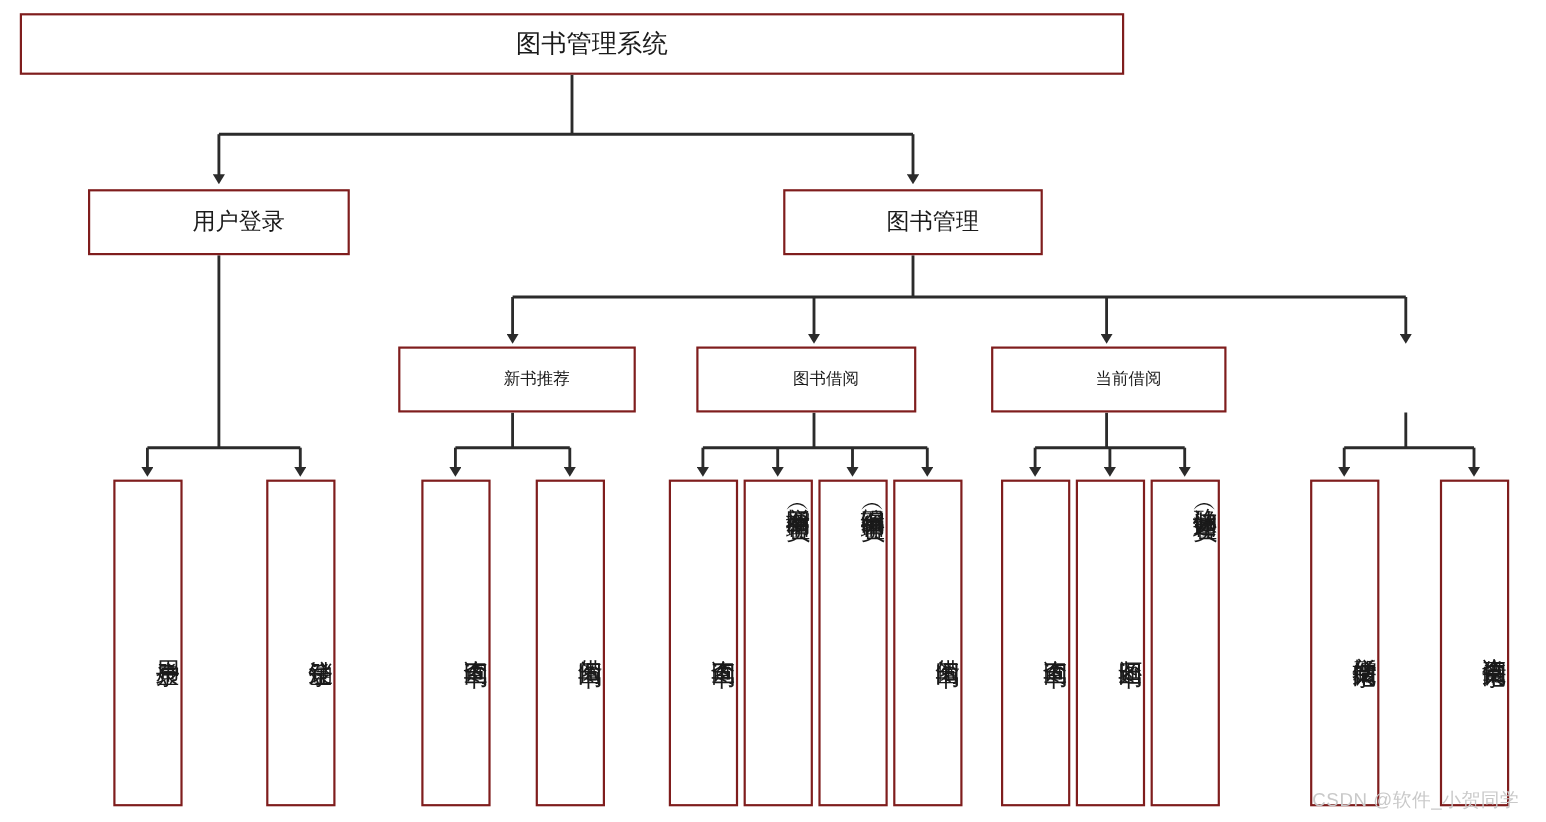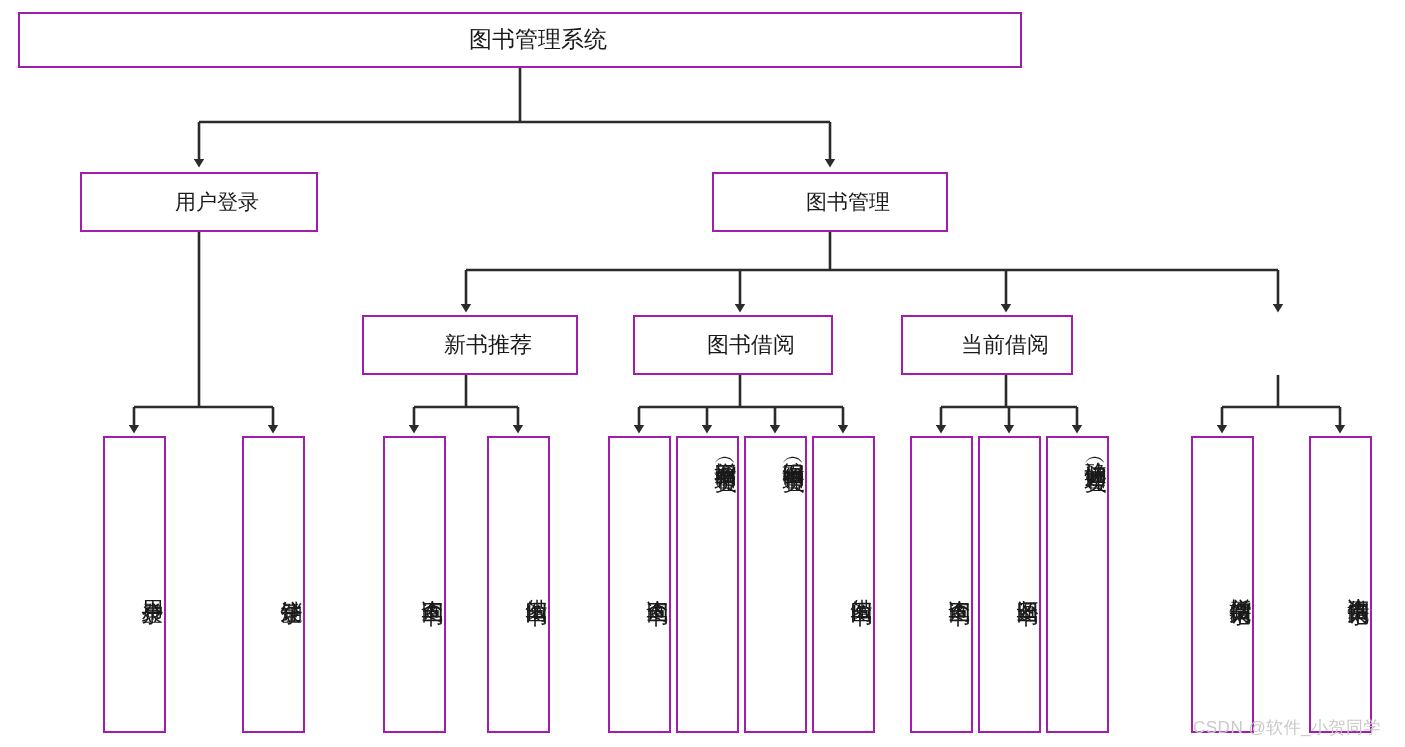--- a/index.html
+++ b/index.html
@@ -21,36 +21,36 @@
     position: absolute;
     left: 0;
     top: 0;
     width: 1405px;
     height: 747px;
     pointer-events: none;
   }
   .node {
     position: absolute;
     box-sizing: border-box;
-    border: 2px solid #a21caf;
+    border: 2px solid #7f1d1d;
     background: #ffffff;
     display: flex;
     align-items: center;
     justify-content: center;
     color: #1a1a1a;
     padding-left: 36px;
   }
   .node .label {
     display: block;
     text-align: center;
     line-height: 1.18;
   }
   .node-root .label { font-size: 23px; }
   .node-l2 .label { font-size: 21px; }
-  .node-l3 .label { font-size: 22px; }
+  .node-l3 .label { font-size: 15px; }
   .node-leaf {
     align-items: flex-start;
     justify-content: center;
     padding-top: 0;
   }
   .node-leaf .label {
     writing-mode: vertical-rl;
     text-orientation: upright;
     font-size: 22px;
     letter-spacing: 1.5px;
@@ -138,21 +138,21 @@
   </div>
 
   <div class="node node-l3" style="left:362px; top:315px; width:216px; height:60px;">
     <span class="label">新书推荐</span>
   </div>
 
   <div class="node node-l3" style="left:633px; top:315px; width:200px; height:60px;">
     <span class="label">图书借阅</span>
   </div>
 
-  <div class="node node-l3" style="left:901px; top:315px; width:172px; height:60px;">
+  <div class="node node-l3" style="left:901px; top:315px; width:214px; height:60px;">
     <span class="label">当前借阅</span>
   </div>
 
 
   <div class="node node-leaf center-v" style="left:103px; top:436px; width:63px; height:297px;">
     <span class="label">用户登录</span>
   </div>
 
   <div class="node node-leaf center-v" style="left:242px; top:436px; width:63px; height:297px;">
     <span class="label">注销登录</span>

